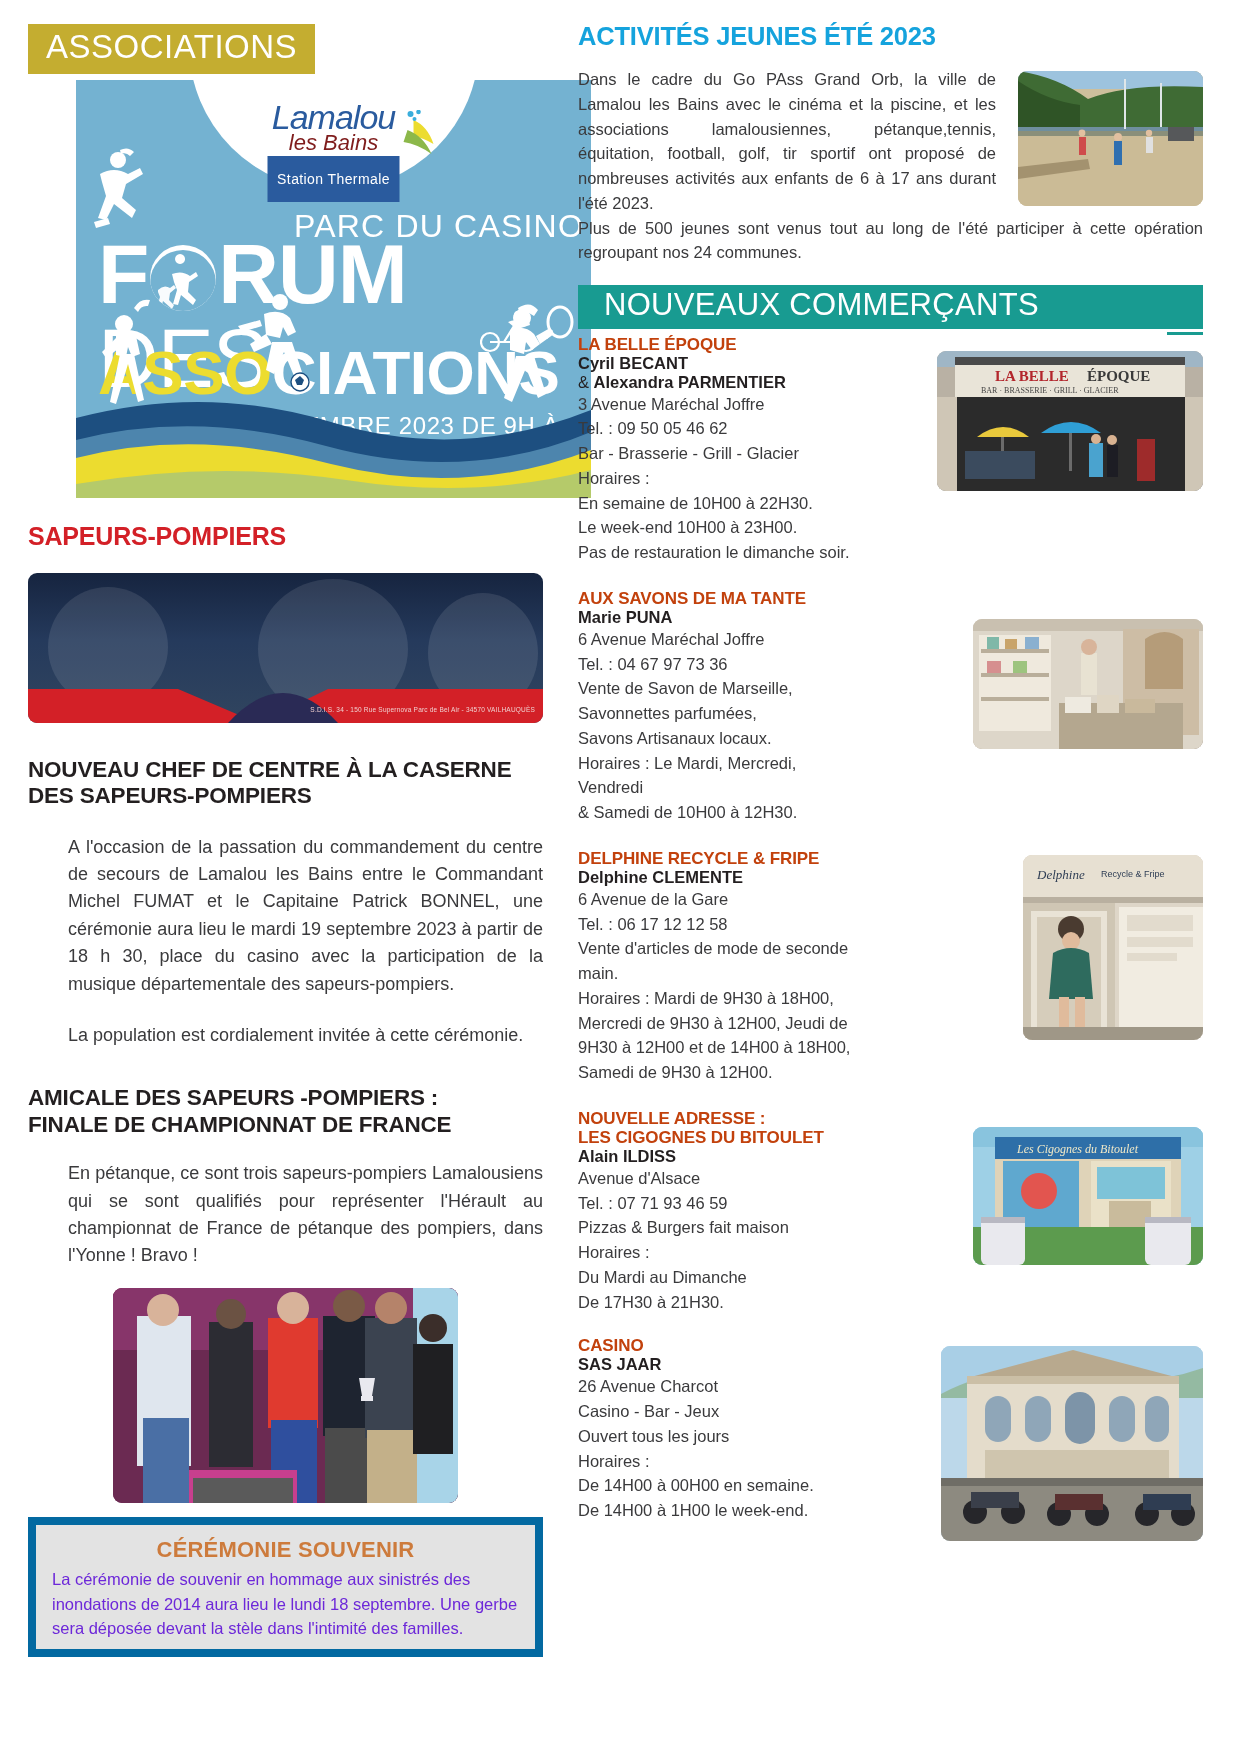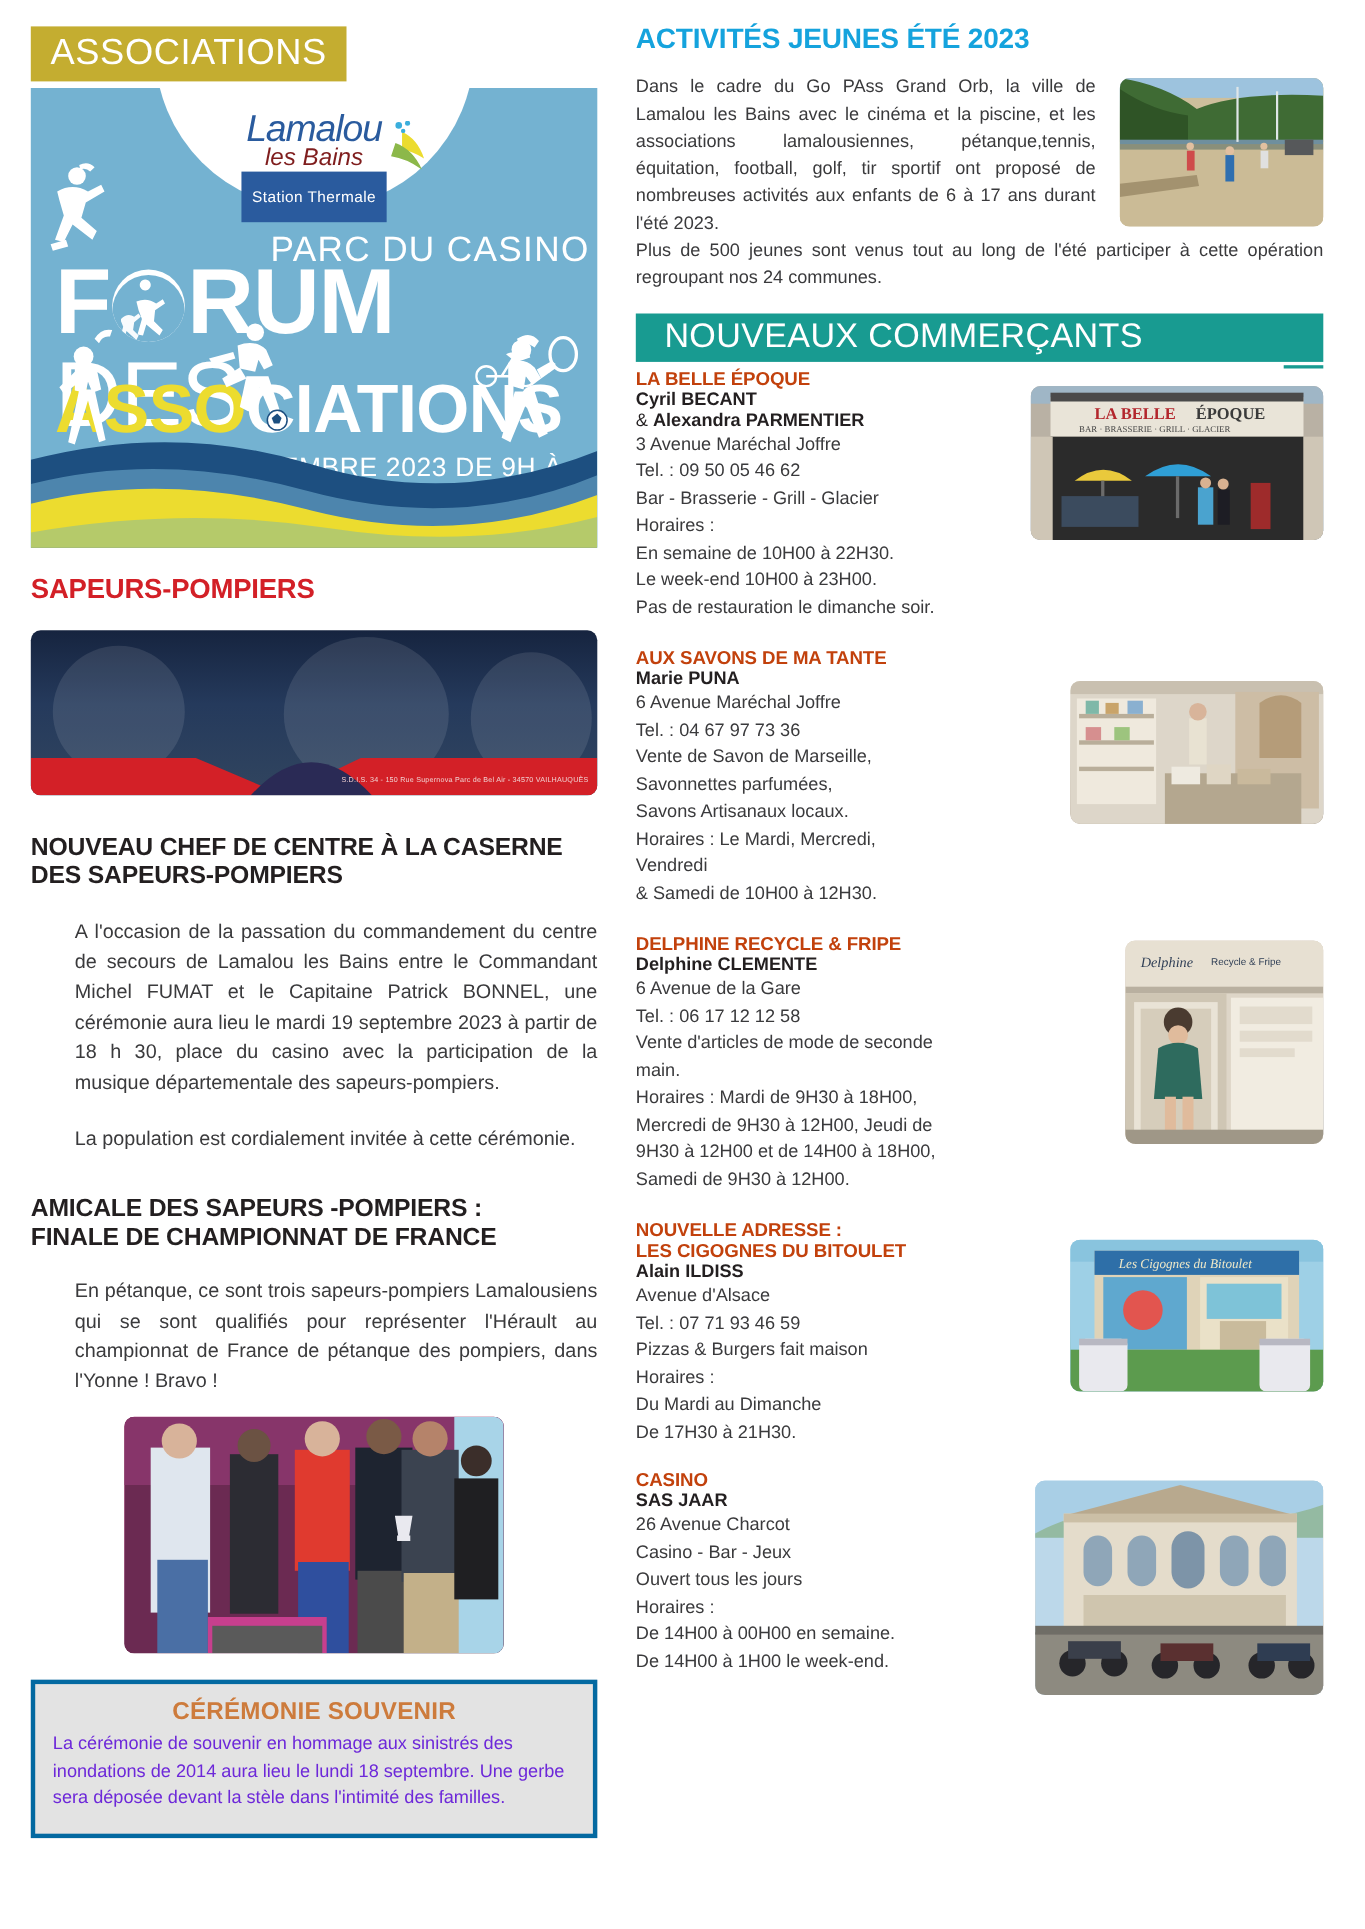--- a/index.html
+++ b/index.html
@@ -19,21 +19,21 @@
   
   .assoc-banner {
     background:#c4ad30; color:#ffffff;
     font-size:33px; font-weight:400; letter-spacing:0.5px;
     padding:6px 18px 9px 18px; display:inline-block; line-height:1.05;
   }
 
   
   .poster {
     position:relative; width:515px; height:418px; margin-top:6px;
-    background:#74b2d1; overflow:hidden;
+    background:#74b2d1; overflow:hidden;margin-left:48px;
   }
   .poster-dome {
     position:absolute; left:50%; transform:translateX(-50%); top:-58px;
     width:290px; height:168px; background:#ffffff;
     border-radius:0 0 160px 160px;
   }
   .logo { position:absolute; left:50%; transform:translateX(-50%); top:22px; width:215px; text-align:center; }
   .logo-word { font-size:34px; color:#2a5b9e; letter-spacing:-1px; line-height:0.9; font-style:italic; font-weight:400;}
   .logo-sub  { font-size:22px; color:#7f1d1d; letter-spacing:0px; line-height:1; font-style:italic;}
   .logo-badge{ display:inline-block; background:#2a5b9e; color:#fff; font-size:14px; padding:15px 10px; margin-top:2px; letter-spacing:0.4px;}
@@ -63,21 +63,21 @@
      background:linear-gradient(180deg,#16243f 0%,#253a5c 45%,#31455f 100%); }
   .pomp-red-arc { position:absolute; left:0; bottom:0; width:100%; height:86px; }
   .pomp-credit { position:absolute; right:8px; bottom:10px; color:#f0cfcf; font-size:6.5px; letter-spacing:0.2px; }
   .pomp-blob { position:absolute; border-radius:50%; background:rgba(255,255,255,.10); }
 
   
   .photo-petanque { width:345px; height:215px; margin:18px auto 0 auto;
       background:linear-gradient(160deg,#b4497f 0%,#8e2f63 40%,#3a2740 100%); }
 
   
-  .cer-box { margin-top:24px; border:4px solid #0369a1; background:#e3e3e3; padding:12px 16px 20px 16px; }
+  .cer-box { margin-top:14px; border:8px solid #0369a1; background:#e3e3e3; padding:12px 16px 8px 16px; }
   .cer-title { color:#cd7b3c; font-size:22px; font-weight:700; text-align:center; letter-spacing:0.2px; margin-bottom:4px;}
   .cer-txt { font-size:16.5px; line-height:1.5; color:#6d28d9; font-weight:300; }
 
   
   .h-blue { color:#15a3dd; font-size:25.5px; font-weight:700; letter-spacing:-0.2px; }
   .rc-body { font-size:16.5px; line-height:1.5; color:#3a3a3c; font-weight:300; text-align:justify;}
   .rc-body.nj { text-align:left; }
 
   .green-banner {
     background:#189b91; color:#ffffff; font-size:31px; font-weight:400;

